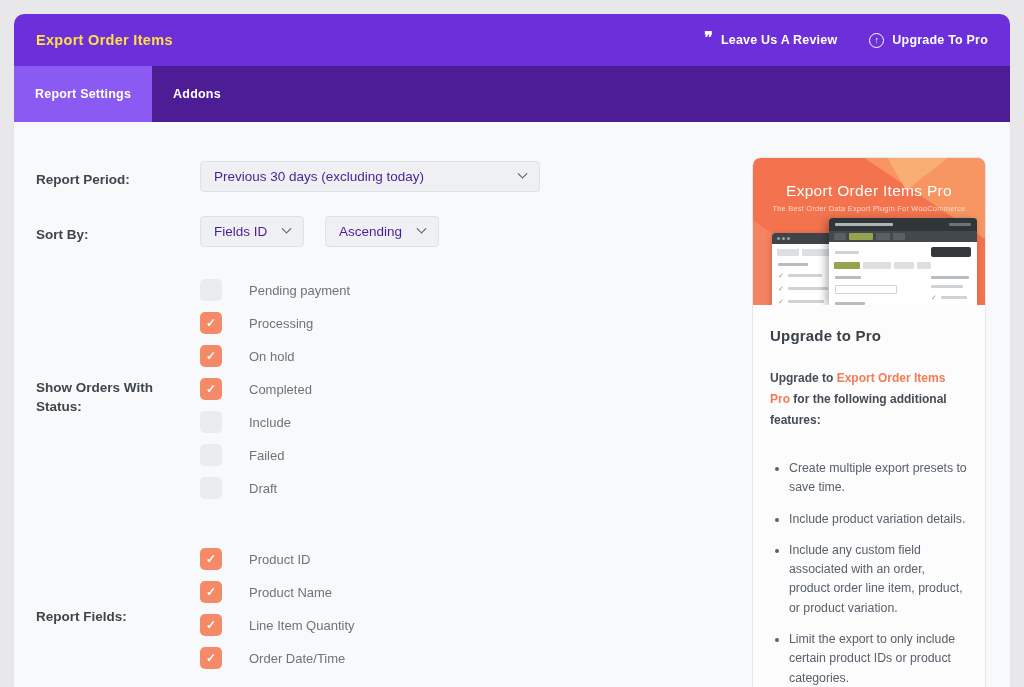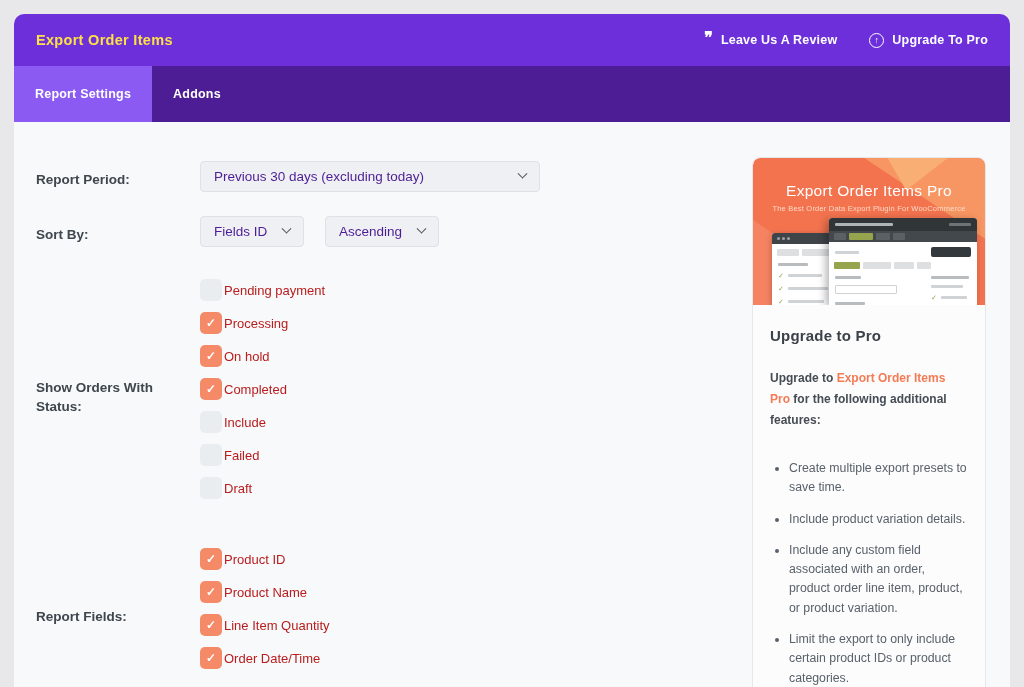--- a/index.html
+++ b/index.html
@@ -63,21 +63,21 @@
   }
   .check-list { display:flex; flex-direction:column; }
   .check-row { display:flex; align-items:center; height:22px; margin-bottom:11px; cursor:pointer; }
   .checkbox {
     width:22px; height:22px; border-radius:5px; background:#e9edf0;
     display:flex; align-items:center; justify-content:center; flex:0 0 auto;
   }
   .checkbox.checked { background:#f58a68; }
   .tick { display:none; color:#fff; font-size:12px; font-weight:bold; }
   .checkbox.checked .tick { display:block; }
-  .check-label { margin-left:2px; font-size:13px; color:#b91c1c; }
+  .check-label { margin-left:27px; font-size:13px; color:#737373; }
   
   .sidebar-card {
     position:absolute; left:738px; top:35px; width:234px; height:720px;
     background:#fcfcfd; border:1px solid #e5e7ea; border-radius:8px; overflow:hidden;
   }
   .promo {
     position:relative; height:147px; background:#f3734f; overflow:hidden;
     border-radius:7px 7px 0 0;
   }
   .promo .tri-a { position:absolute; inset:0; background:#f79662;

